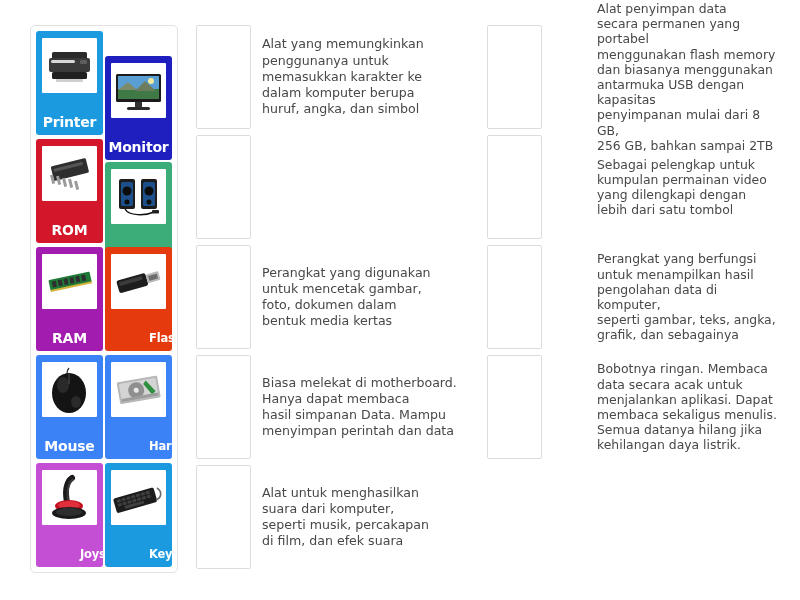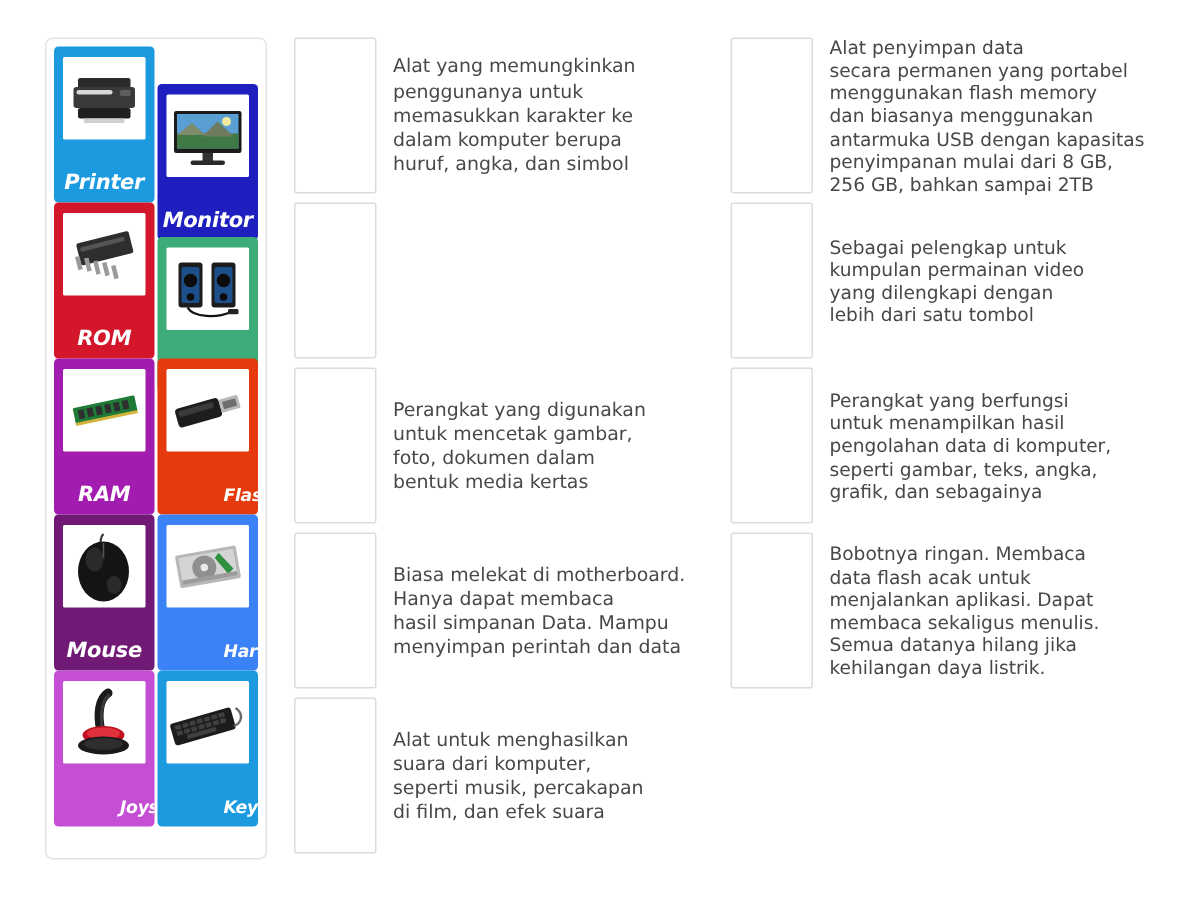--- a/index.html
+++ b/index.html
@@ -22,21 +22,21 @@
     top: 25px;
     width: 148px;
     height: 548px;
     background: #ffffff;
     border: 1px solid #e2e2e2;
     border-radius: 5px;
     box-sizing: border-box;
     padding: 5px 5px;
     display: flex;
     flex-direction: column;
-    font-style: italic;
+    justify-content: space-between;
   }
   .tile-row {
     display: flex;
     justify-content: space-between;
     height: 104px;
   }
   .tile {
     width: 67px;
     height: 104px;
     border-radius: 3px;
@@ -105,21 +105,21 @@
     line-height: 16.2px;
     flex: 1;
     white-space: pre-line;
     align-self: center;
   }
 
   
   #col-mid .answer-row { height: 104px; margin-bottom: 6px; }
   #col-mid .dropzone  { height: 104px; }
 
-  #col-right .answer-row { height: 104px; margin-bottom: 6px; }
+  #col-right .answer-row { height: 104px; margin-bottom: 6px; gap: 44px; }
   #col-right .dropzone  { height: 104px; }
 
   #col-right .answer-text { font-size: 12.4px; line-height: 15.2px; }
 </style>
 </head>
 <body>
 
 <div id="tile-panel">
 
   <div class="tile-row">
@@ -220,21 +220,21 @@
             <rect x="36" y="23" width="13" height="9" rx="1" fill="#b9b9b9"></rect>
             <rect x="38" y="25" width="9" height="5" rx="0.5" fill="#6e6e6e"></rect>
           </g>
         </svg>
       </div>
       <div class="tile-label small">Flashdrive</div>
     </div>
   </div>
 
   <div class="tile-row">
-    <div class="tile" style="background: #701a75;">
+    <div class="tile" style="background: #3b82f6;">
       <div class="tile-img">
         <svg viewBox="0 0 55 55">
           <path d="M27 6 C27 6 25 8 25 12" stroke="#333" stroke-width="1.4" fill="none"></path>
           <ellipse cx="27" cy="31" rx="17" ry="20" fill="#141414"></ellipse>
           <ellipse cx="21" cy="23" rx="6" ry="8" fill="#3c3c3c" opacity="0.55"></ellipse>
           <ellipse cx="34" cy="40" rx="5" ry="6" fill="#4a4a4a" opacity="0.4"></ellipse>
           <path d="M27 12 L27 22" stroke="#555" stroke-width="1" fill="none"></path>
         </svg>
       </div>
       <div class="tile-label">Mouse</div>
@@ -359,19 +359,19 @@
     <div class="dropzone"></div>
     <div class="answer-text">Perangkat yang berfungsi
 untuk menampilkan hasil
 pengolahan data di komputer,
 seperti gambar, teks, angka,
 grafik, dan sebagainya</div>
   </div>
   <div class="answer-row">
     <div class="dropzone"></div>
     <div class="answer-text">Bobotnya ringan. Membaca
-data flash acak untuk
+data secara acak untuk
 menjalankan aplikasi. Dapat
 membaca sekaligus menulis.
 Semua datanya hilang jika
 kehilangan daya listrik.</div>
   </div>
 </div>
 
 </body></html>

